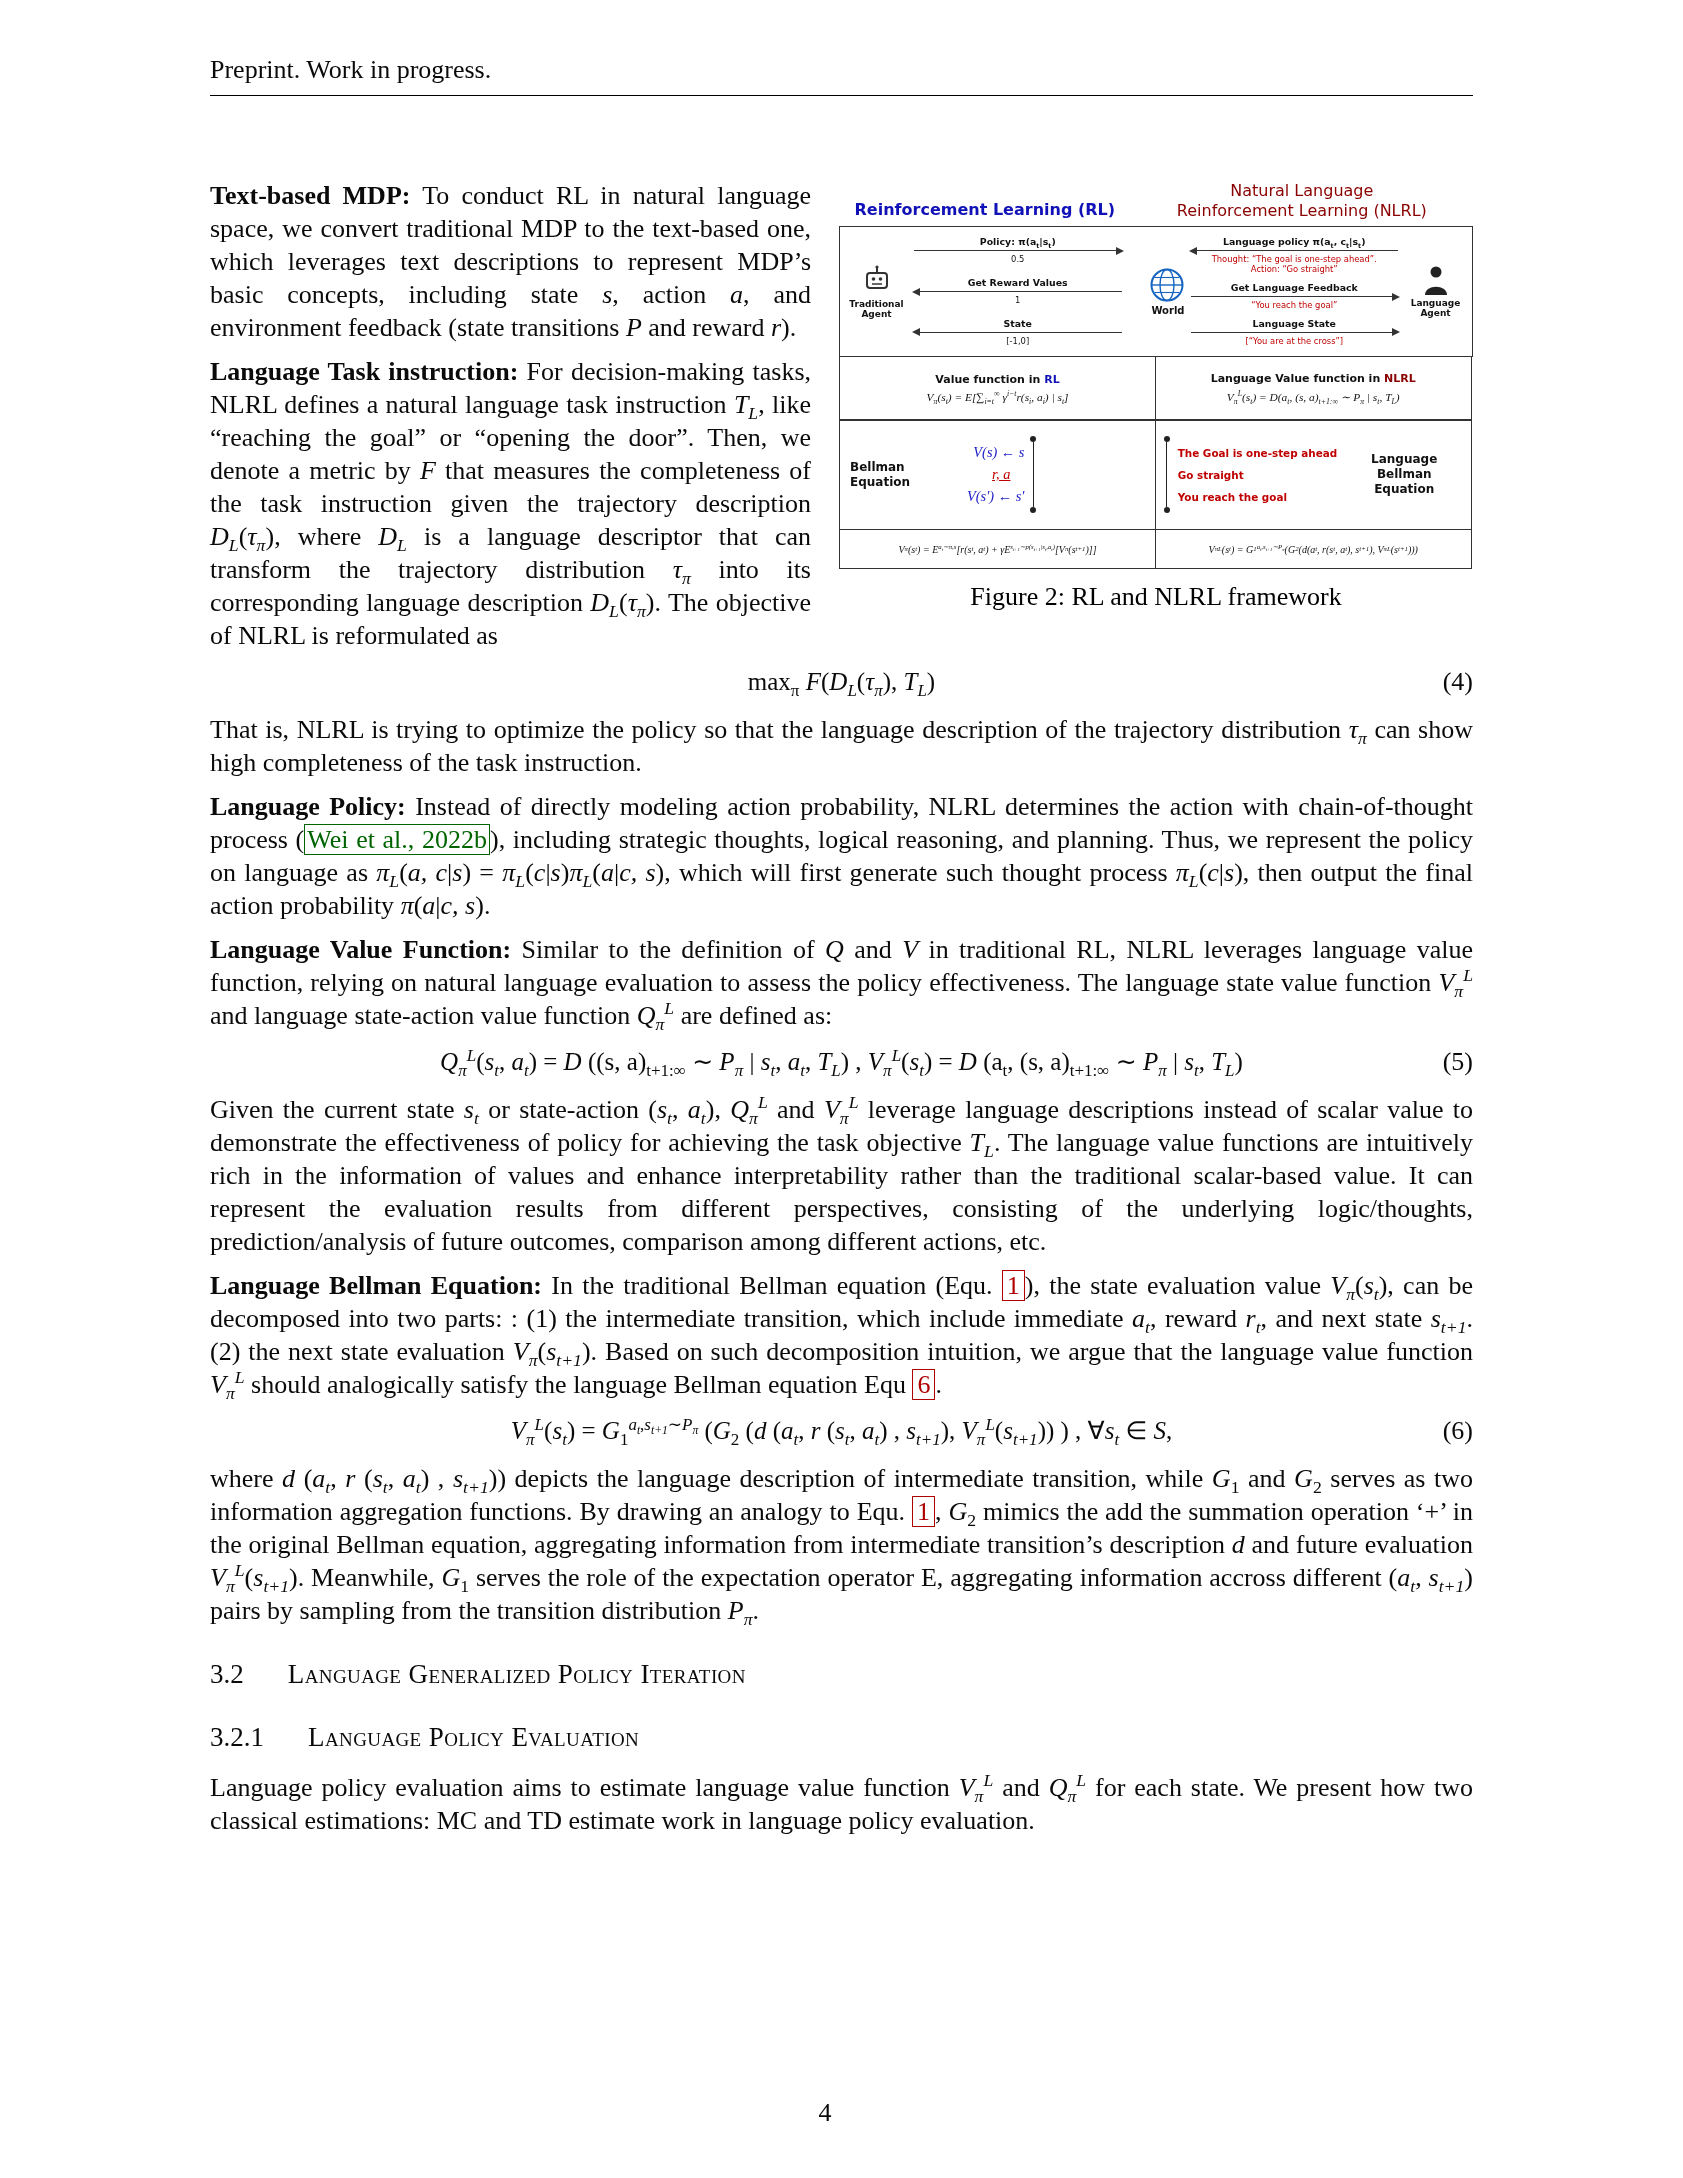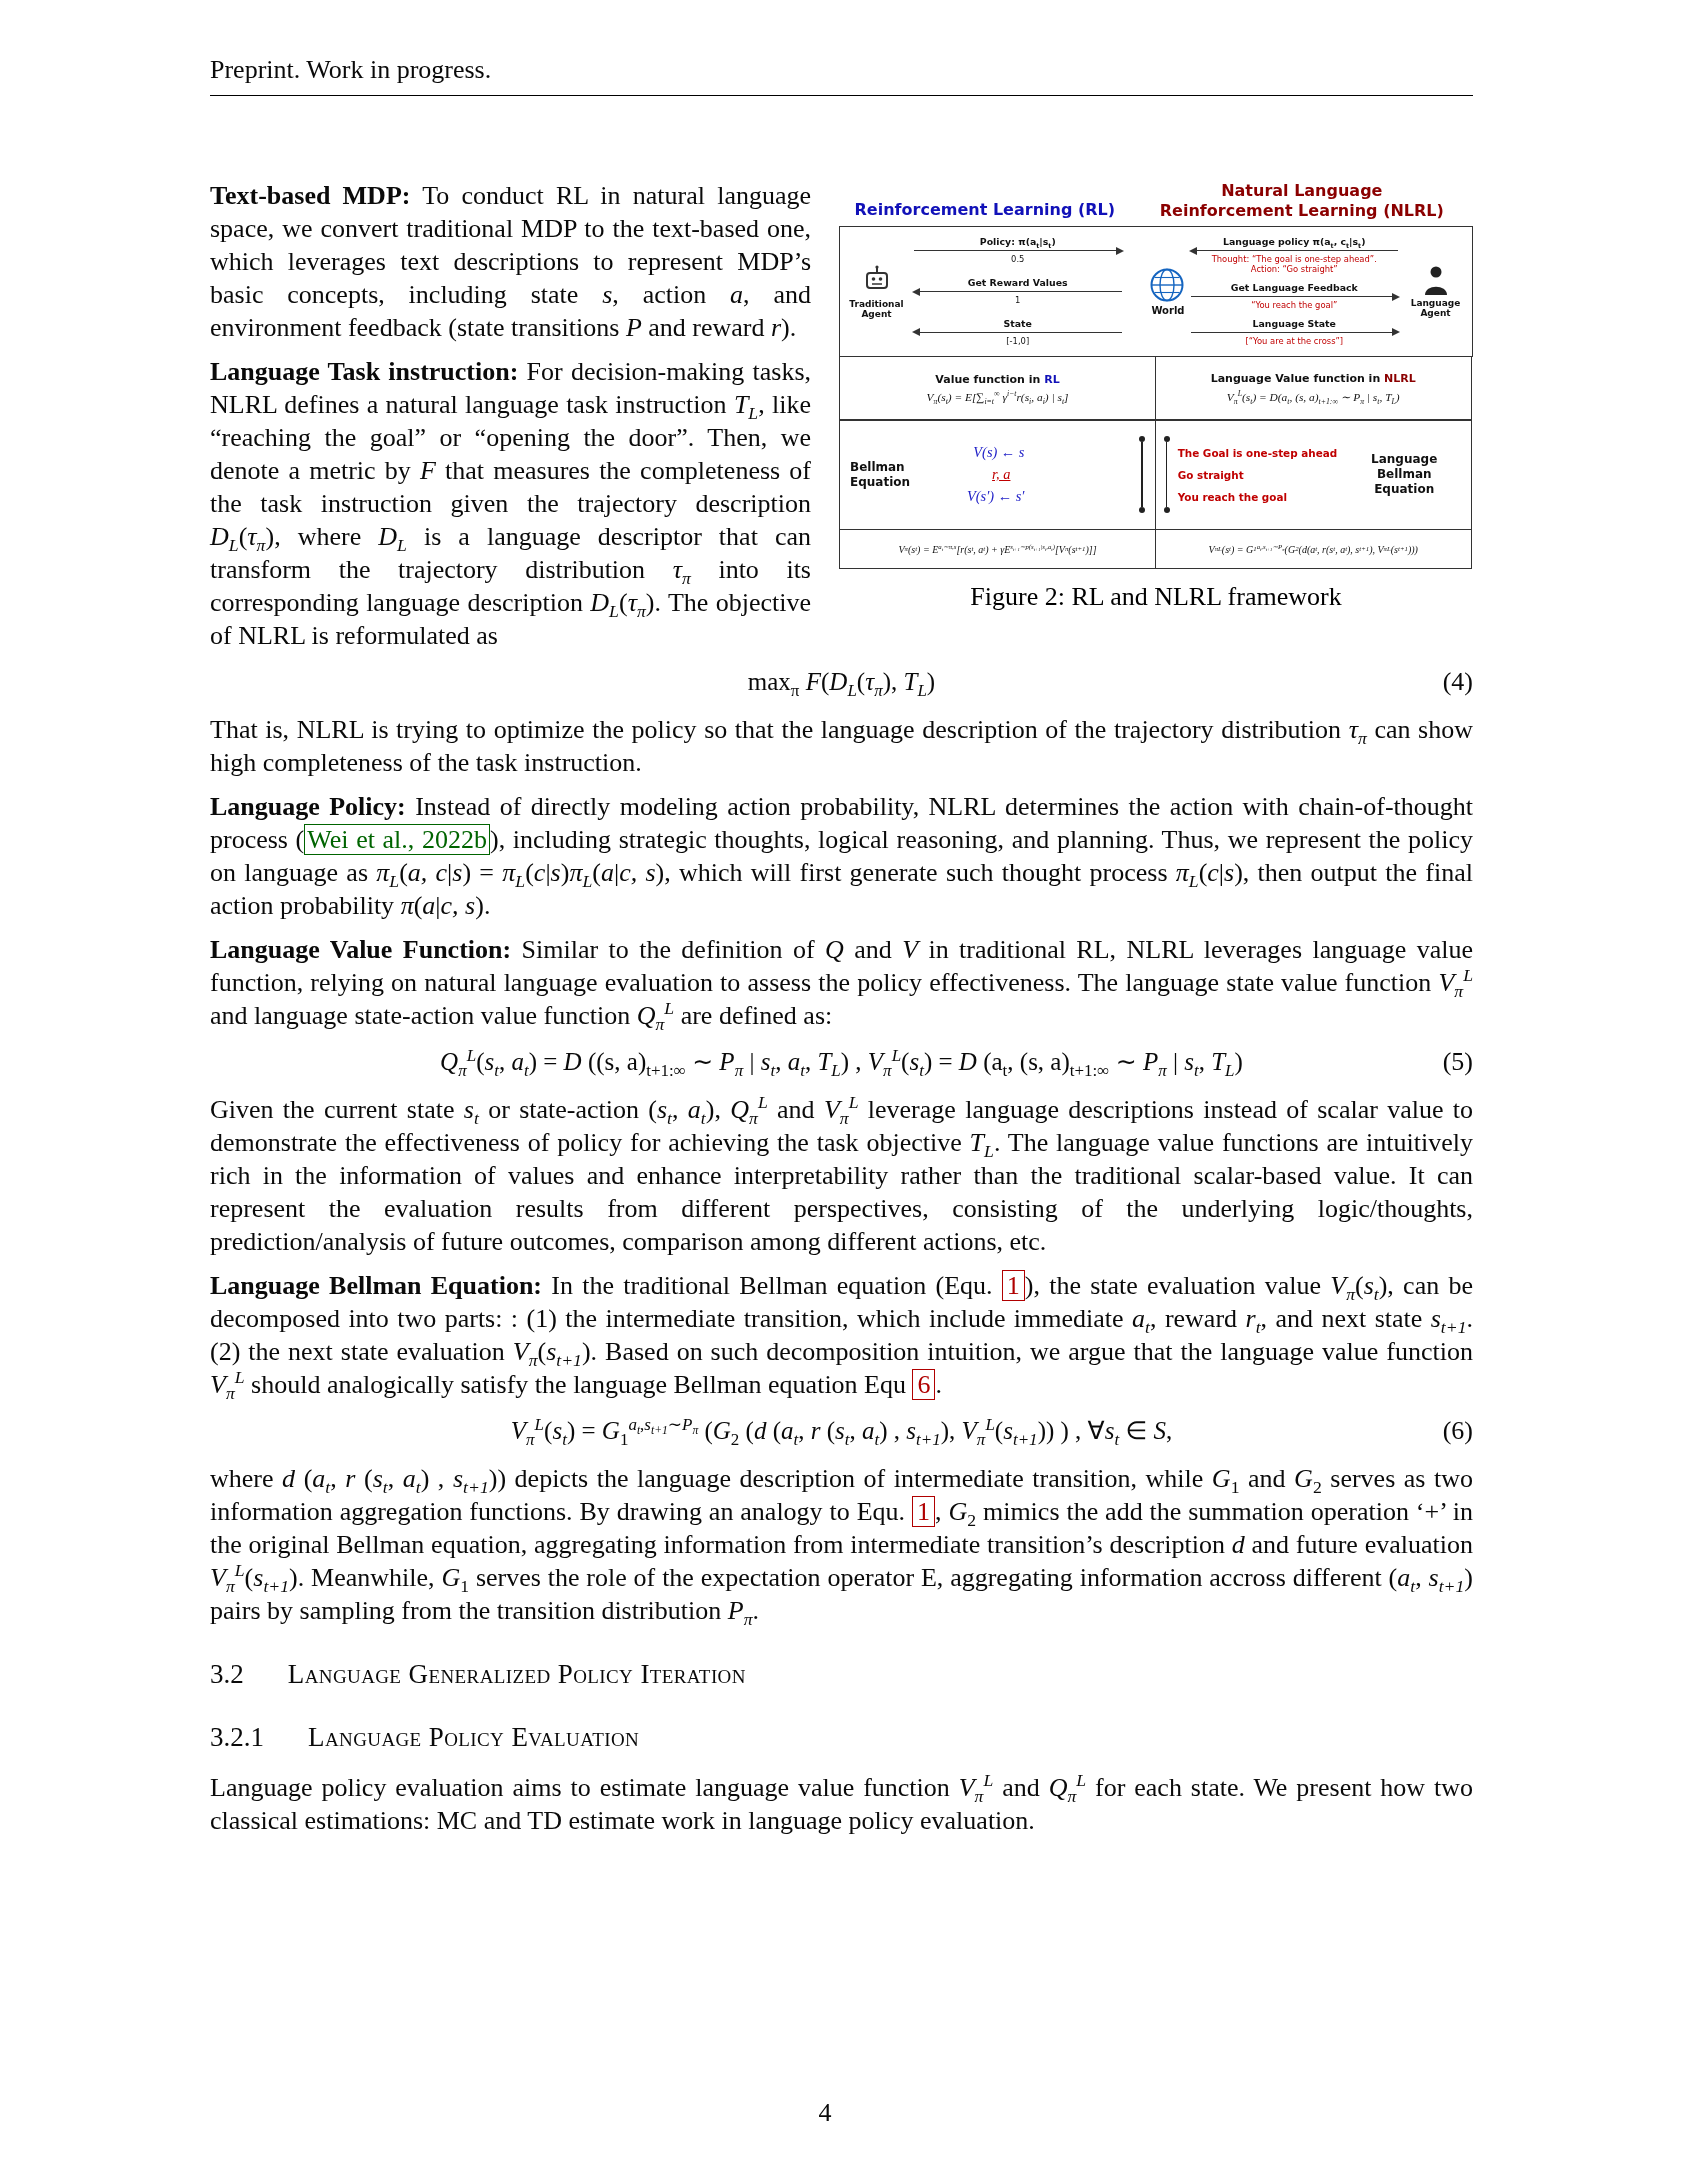--- a/index.html
+++ b/index.html
@@ -22,21 +22,21 @@
   .sec-heading{font-size:27px;font-weight:400;margin:32px 0 18px 0;}
   .sec-heading .sec-num{margin-right:44px;}
   .sec-heading .sec-title{font-variant:small-caps;letter-spacing:0.4px;}
 
   .page-num{position:absolute;left:0;right:0;bottom:50px;text-align:center;font-size:26px;}
 
   
   .fig{float:right;width:634px;margin:2px 0 8px 28px;font-family:"DejaVu Sans",sans-serif;color:#111;}
   .fig-titles{display:flex;align-items:flex-end;margin-bottom:5px;}
   .ft-rl{width:46%;text-align:center;font-weight:700;font-size:16px;color:#1111b8;padding-bottom:2px;}
-  .ft-nlrl{width:54%;text-align:center;font-weight:700;font-size:16px;color:#8b0000;line-height:1.25;}
+  .ft-nlrl{width:54%;text-align:center;font-weight:400;font-size:16px;color:#8b0000;line-height:1.25;}
 
   .fig-mdp{border:1.3px solid #333;display:flex;align-items:stretch;padding:8px 5px;height:131px;box-sizing:border-box;}
   .agent-col{width:63px;display:flex;flex-direction:column;align-items:center;justify-content:center;gap:3px;}
   .agent-label{font-size:9px;font-weight:700;text-align:center;line-height:1.15;}
   .flow-col{flex:1;display:flex;flex-direction:column;justify-content:space-between;padding:2px 4px;}
   .flow-item{display:flex;flex-direction:column;}
   .flow-label{font-size:9.4px;font-weight:700;text-align:center;line-height:1.1;}
   .flow-value{font-size:8.4px;text-align:center;line-height:1.2;}
   .red{color:#c00000;}
   .arrow{position:relative;height:0;border-top:1.2px solid #333;margin:3px 2px;}
@@ -51,21 +51,21 @@
   .fig-box.rightb{margin-left:-1.3px;}
 
   .value-box{height:65px;padding:5px 4px;display:flex;flex-direction:column;align-items:center;justify-content:center;gap:5px;}
   .vb-title{font-size:11px;font-weight:700;}
   .vb-eq{font-size:11.4px;font-family:"Liberation Serif",serif;font-style:italic;}
   .c-blue{color:#1111b8;}
   .c-maroon{color:#8b0000;}
 
   .bellman-box{height:111px;display:flex;align-items:center;padding:4px 10px;gap:6px;}
   .bl-label{font-size:12px;font-weight:600;width:111px;line-height:1.25;}
-  .bl-diagram{flex:1;display:flex;align-items:center;justify-content:space-between;gap:6px;}
+  .bl-diagram{flex:1;display:flex;align-items:center;justify-content:flex-start;gap:6px;}
   .bl-rows{display:flex;flex-direction:column;gap:5px;align-items:flex-end;}
   .bl-row{font-family:"Liberation Serif",serif;font-style:italic;font-size:14.4px;}
   .bl-row.bluem{color:#2222c8;}
   .bl-row.redm{color:#c00000;padding-right:14px;text-decoration:underline;}
   .connector{display:flex;flex-direction:column;align-items:center;height:77px;}
   .connector .dot{width:6px;height:6px;border-radius:50%;background:#222;}
   .connector .vline{width:1.4px;flex:1;background:#222;}
 
   .langbellman-box{height:111px;display:flex;align-items:center;padding:0 8px;gap:8px;}
   .lb-rows{flex:1;display:flex;flex-direction:column;gap:10px;}

